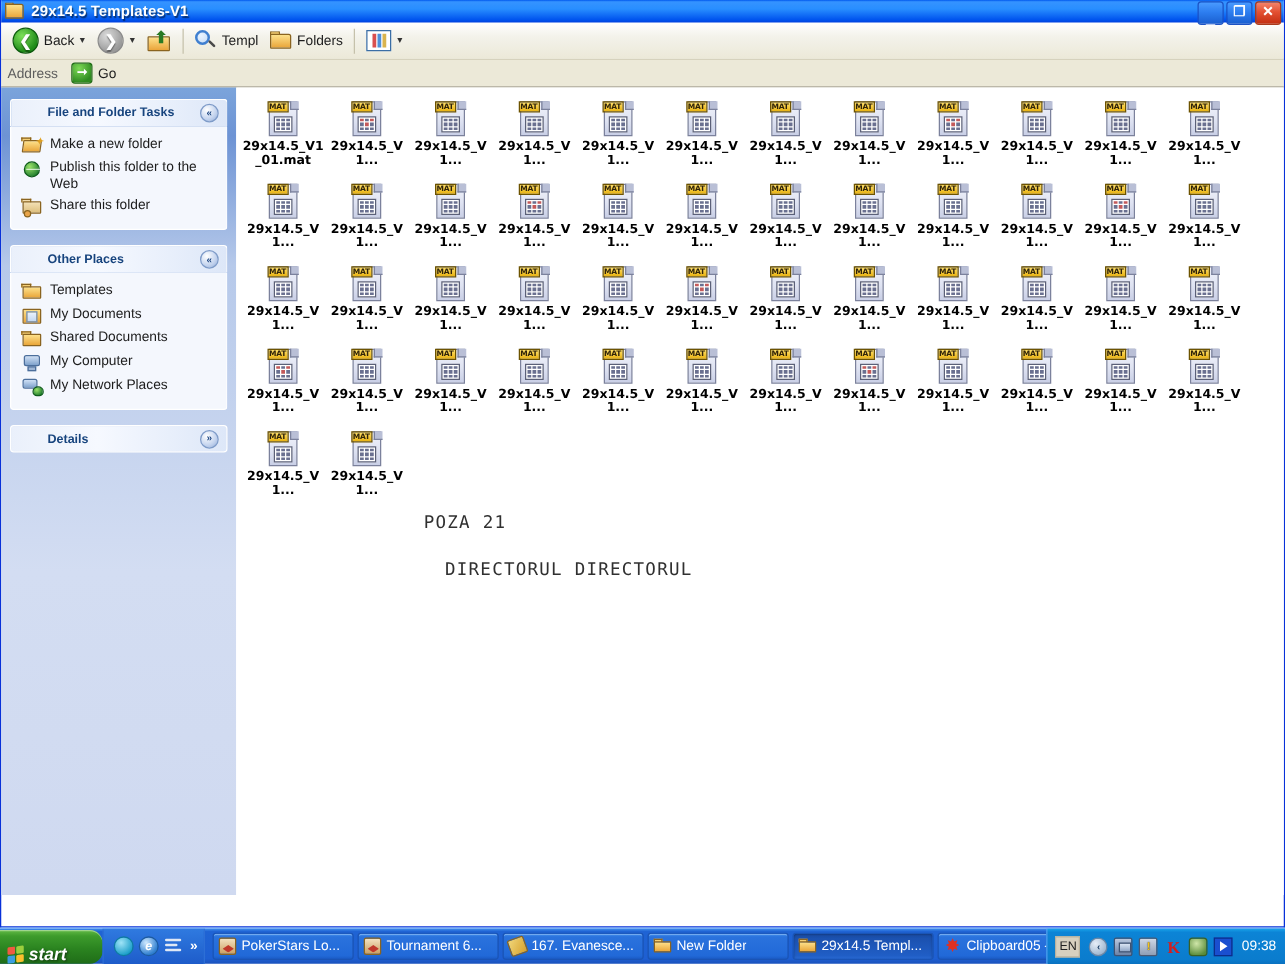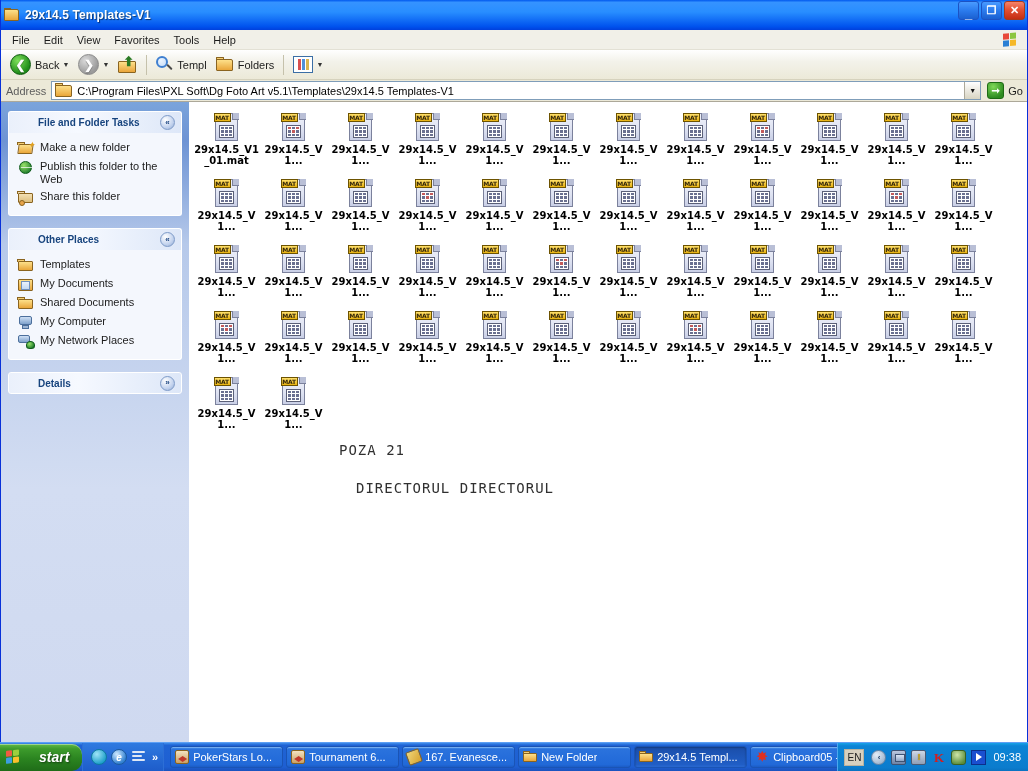--- a/index.html
+++ b/index.html
@@ -15,21 +15,21 @@
   #window {
     position: absolute; left: 0; top: 0;
     width: 1028px; height: 742px;
     background: #ffffff;
     border: 1px solid #0831d9;
     border-top: none;
   }
 
   
   #titlebar {
-    height: 30px;
+    height: 18px;
     background: linear-gradient(to bottom,
       #0058ee 0%, #3593ff 8%, #288eff 40%, #0053ee 88%, #0040dd 100%);
     display: flex; align-items: center;
     padding-left: 3px;
     position: relative;
   }
   #title-folder-icon {
     width: 16px; height: 14px; margin-right: 5px;
     position: relative; flex: none;
   }
@@ -292,21 +292,21 @@
   #taskbar {
     position:absolute; left:0; top:742px; width:1028px; height:29px;
     background: linear-gradient(to bottom, #3f8dea 0%, #1f63d4 8%, #1e5fd2 85%, #1a52bd 100%);
     border-top:1px solid #5c9ff5;
     display:flex; align-items:center;
   }
   #start {
     width:82px; height:27px; flex:none;
     background: linear-gradient(to bottom, #63bb46 0%, #3d9b2c 18%, #2b8420 55%, #1f6c18 100%);
     border-radius: 0 10px 10px 0;
-    display:flex; align-items:center; padding-left:6px; gap:18px;
+    display:flex; align-items:flex-end; padding-left:6px; gap:2px;
     box-shadow: inset 0 1px 0 rgba(255,255,255,.4);
   }
   #start .flag { width:15px;height:14px; position:relative; transform:skewY(-7deg); }
   #start .flag i { position:absolute; width:6px; height:6px; border-radius:1px;}
   #start .flag i:nth-child(1){ left:0;top:0;background:#f05a42;}
   #start .flag i:nth-child(2){ left:7px;top:0;background:#9ccf3e;}
   #start .flag i:nth-child(3){ left:0;top:7px;background:#3b9ee0;}
   #start .flag i:nth-child(4){ left:7px;top:7px;background:#fbc02d;}
   #start .slabel {
     color:#fff; font-size:14px; font-weight:bold; font-style:italic;
@@ -406,36 +406,20 @@
       </div>
       <div class="tbtn max">
         <span class="g">❐</span>
       </div>
       <div class="tbtn close">
         <span class="g">✕</span>
       </div>
     </div>
   </div>
 
-  <div id="menubar">
-    <div class="mi">File</div>
-    <div class="mi">Edit</div>
-    <div class="mi">View</div>
-    <div class="mi">Favorites</div>
-    <div class="mi">Tools</div>
-    <div class="mi">Help</div>
-    <div id="win-logo">
-      <div class="mslogo">
-          <i></i>
-          <i></i>
-          <i></i>
-          <i></i>
-        </div>
-    </div>
-  </div>
 
   <div id="toolbar">
     <div class="tb-item">
       <div class="circ back">
           <div class="arrowg">❮</div>
         </div>
       <span class="tb-label">Back</span>
       <span class="caret">▼</span>
     </div>
     <div class="tb-item">
@@ -471,28 +455,20 @@
         <span style="background:#d94f4f"></span>
         <span style="background:#4f8fd9"></span>
         <span style="background:#d9b44f"></span>
       </div>
       <span class="caret">▼</span>
     </div>
   </div>
 
   <div id="addressbar">
     <span id="addr-label">Address</span>
-    <div id="addr-field">
-      <div class="foldico">
-          <div class="t"></div>
-          <div class="b"></div>
-        </div>
-      <span id="addr-text">C:\Program Files\PXL Soft\Dg Foto Art v5.1\Templates\29x14.5 Templates-V1</span>
-      <div id="addr-drop">▼</div>
-    </div>
     <div id="go-btn">
       <div class="go-arrow">➞</div>
       <span id="go-label">Go</span>
     </div>
   </div>
 
   <div id="body">
 
     <div id="sidebar">
 

